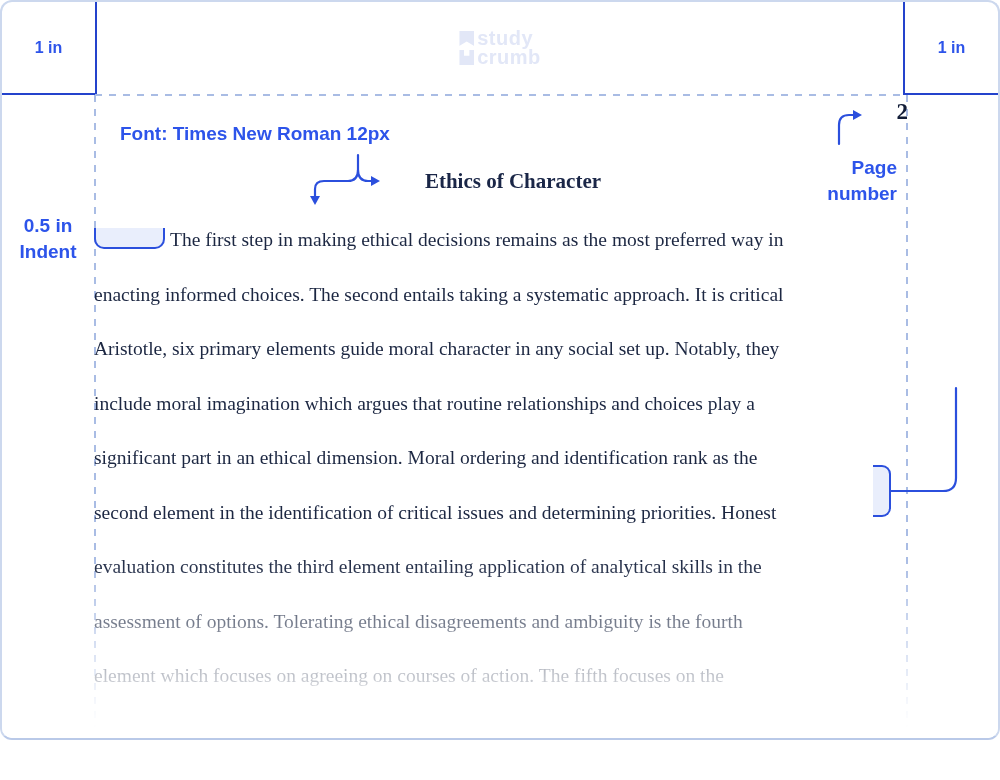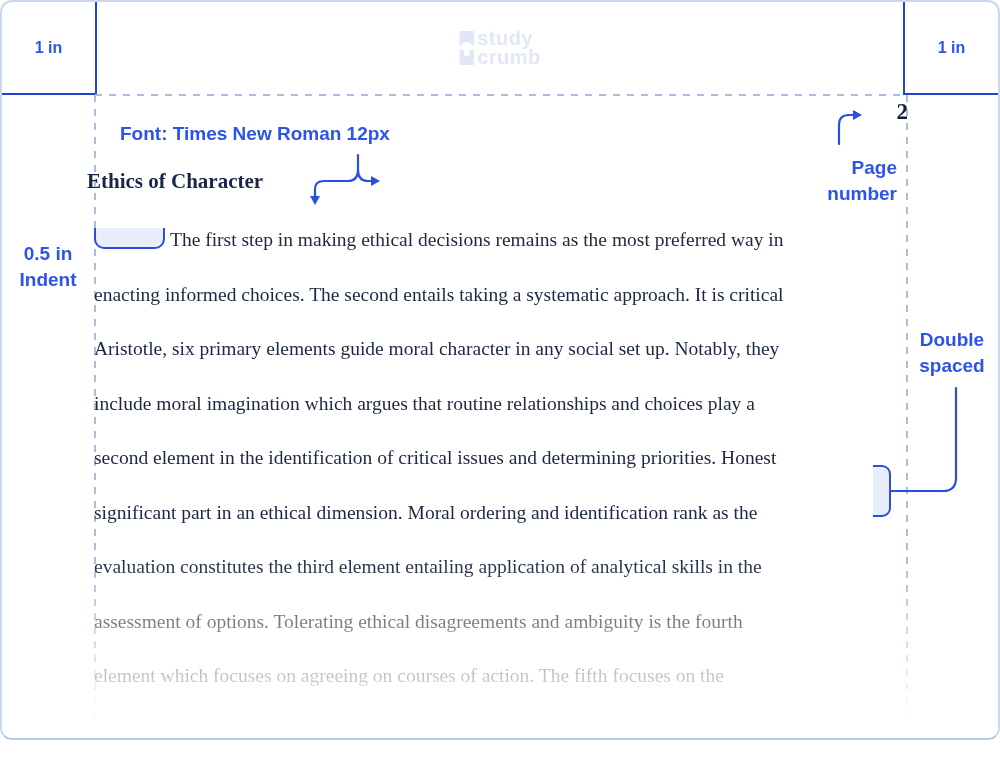--- a/index.html
+++ b/index.html
@@ -69,21 +69,22 @@
     position: absolute;
     top: 97px; left: 860px; width: 46px;
     text-align: right;
     font-family: "Liberation Serif", serif;
     font-weight: 700;
     font-size: 23px;
     color: #121d38;
   }
   .essay-title {
     position: absolute;
-    top: 167px; left: 85px; width: 812px;
+    top: 167px; left: 105px; width: 812px;
+    text-align: center;
     font-family: "Liberation Serif", serif;
     font-weight: 700;
     font-size: 21px;
     color: #1a2647;
   }
   .essay-body {
     position: absolute;
     top: 211px; left: 92px; width: 815px;
     font-family: "Liberation Serif", serif;
     font-size: 19.5px;
@@ -96,21 +97,21 @@
   
   .anno {
     position: absolute;
     color: #2d54ea;
     font-weight: 700;
     font-size: 19px;
     line-height: 26px;
   }
   .anno.font-label    { top: 119px; left: 118px; text-align: center; }
   .anno.pagenum-label { top: 153px; left: 775px; width: 120px; text-align: right; }
-  .anno.indent-label  { top: 211px; left: 6px;  width: 80px;  text-align: center; margin-top: 28px; }
+  .anno.indent-label  { top: 211px; left: 6px;  width: 80px;  text-align: center; }
   .anno.dspaced-label { top: 325px; left: 903px; width: 94px; text-align: center; }
 
   
   .indent-marker {
     position: absolute;
     top: 226px; left: 92px; width: 71px; height: 21px;
     background: #e9eefc;
     border: 2px solid #2b4fdd;
     border-top: none;
     border-radius: 0 0 10px 10px;
@@ -167,22 +168,22 @@
   <div class="page-number">2</div>
   <div class="essay-title">Ethics of Character</div>
 
   <div class="indent-marker"></div>
 
   <div class="essay-body">
     <div class="essay-line first">The first step in making ethical decisions remains as the most preferred way in</div>
     <div class="essay-line">enacting informed choices. The second entails taking a systematic approach. It is critical</div>
     <div class="essay-line">Aristotle, six primary elements guide moral character in any social set up.  Notably, they</div>
     <div class="essay-line">include moral imagination which argues that routine relationships and choices play a</div>
+    <div class="essay-line">significant part in an ethical dimension. Moral ordering and identification rank as the</div>
     <div class="essay-line">second element in the identification of critical issues and determining priorities. Honest</div>
-    <div class="essay-line">significant part in an ethical dimension. Moral ordering and identification rank as the</div>
     <div class="essay-line">evaluation constitutes the third element entailing application of analytical skills in the</div>
     <div class="essay-line">assessment of options. Tolerating ethical disagreements and ambiguity is the fourth</div>
     <div class="essay-line">element which focuses on agreeing on courses of action. The fifth focuses on the</div>
   </div>
 
   <div class="anno font-label">Font: Times New Roman 12px</div>
 
   <svg class="arrow-svg" style="left:300px; top:150px;" width="90" height="62" viewBox="0 0 90 62">
     <path d="M56,3 V18 Q56,29 66,29 H69"></path>
     <polygon points="69,24 78,29 69,34"></polygon>
@@ -195,24 +196,20 @@
     <polygon points="27,5 36,10 27,15"></polygon>
   </svg>
 
   <div class="anno pagenum-label">Page number</div>
 
   <div class="anno indent-label">
     <div>0.5 in</div>
     <div>Indent</div>
   </div>
 
-  <div class="anno dspaced-label">
-    <div>Double</div>
-    <div>spaced</div>
-  </div>
 
   <svg class="arrow-svg" style="left:880px; top:382px;" width="82" height="115" viewBox="0 0 82 115">
     <path d="M74,4 V94 Q74,107 61,107 H9"></path>
   </svg>
 
   <div class="spacing-bracket"></div>
 
   <div class="fade-overlay"></div>
 
 </div>

